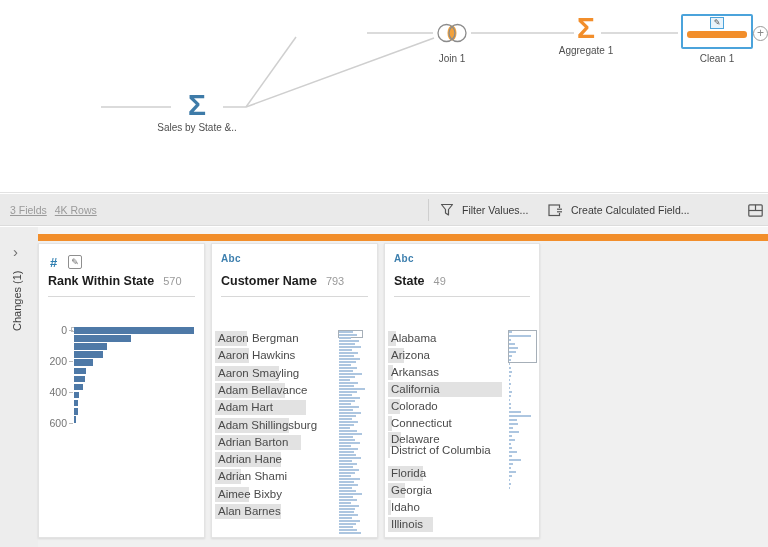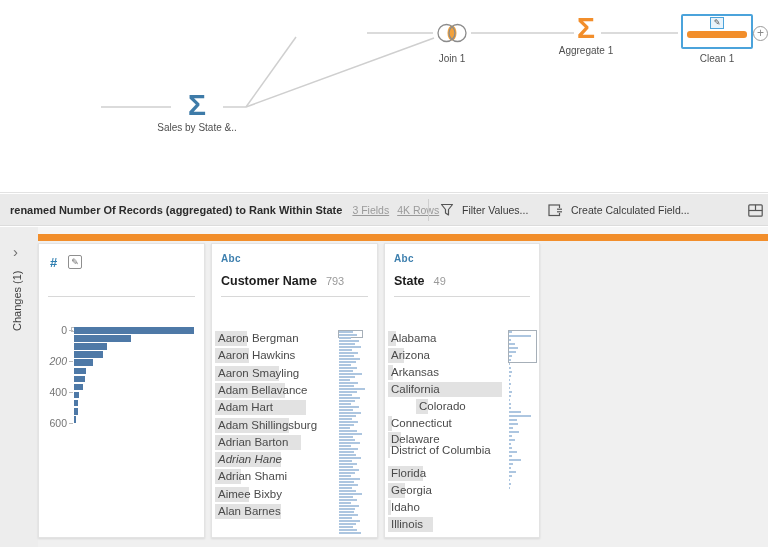--- a/index.html
+++ b/index.html
@@ -111,21 +111,20 @@
         <div class="clean-badge">✎</div>
         <div class="clean-bar"></div>
       </div>
       <div class="nlabel">Clean 1</div>
     </div>
 
     <div class="plus-btn">+</div>
   </div>
 
   <div class="toolbar">
-    <div class="tb-status">renamed Number Of Records (aggregated) to Rank Within State</div>
     <div class="tb-meta">
       <span>3 Fields</span><span>4K Rows</span>
     </div>
     <div class="tb-div"></div>
 
     <div class="tb-btn tb-calc">
       <svg width="15" height="13" viewBox="0 0 15 13">
         <rect x="1" y="1" width="10.5" height="10.5" fill="none" stroke="#555" stroke-width="1.2"></rect>
         <rect x="8" y="4" width="7" height="5" fill="#eaeaea"></rect>
         <line x1="9" y1="5.2" x2="14" y2="5.2" stroke="#555" stroke-width="1.2"></line>
@@ -155,26 +154,27 @@
     <div class="chevron">›</div>
     <div class="vlabel">Changes (1)</div>
   </div>
   <div class="accent"></div>
 
   <div class="content">
 
     <div class="card card1">
       <div class="type-label hash" style="left:11px;">#</div>
       <div class="edit-sq">✎</div>
+      <div class="card-title"><span>Rank Within State</span><span class="card-count">570</span></div>
       <div class="card-hr"></div>
       <div class="hist" id="hist">
         <div class="notch"></div>
       <div class="tick" style="top: 24px;">0</div>
           <div class="tickmark" style="top: 30px;"></div>
-          <div class="tick" style="top: 55px; font-style: italic;">200</div>
+          <div class="tick" style="top: 55px;">200</div>
           <div class="tickmark" style="top: 61px;"></div>
           <div class="tick" style="top: 86px;">400</div>
           <div class="tickmark" style="top: 92px;"></div>
           <div class="tick" style="top: 117px;">600</div>
           <div class="tickmark" style="top: 123px;"></div>
           <div class="hbar" style="top: 27px; width: 120px;"></div>
           <div class="hbar" style="top: 35.1px; width: 57px;"></div>
           <div class="hbar" style="top: 43.2px; width: 33px;"></div>
           <div class="hbar" style="top: 51.3px; width: 29px;"></div>
           <div class="hbar" style="top: 59.4px; width: 19px;"></div>
@@ -214,21 +214,21 @@
             <div class="vtext">Adam Hart</div>
           </div>
           <div class="vrow" style="top: 173.5px;">
             <div class="freq" style="width: 74px;"></div>
             <div class="vtext">Adam Shillingsburg</div>
           </div>
           <div class="vrow" style="top: 190.8px;">
             <div class="freq" style="width: 86px;"></div>
             <div class="vtext">Adrian Barton</div>
           </div>
-          <div class="vrow" style="top: 208.1px; font-style: italic;">
+          <div class="vrow" style="top: 208.1px;">
             <div class="freq" style="width: 66px;"></div>
             <div class="vtext">Adrian Hane</div>
           </div>
           <div class="vrow" style="top: 225.4px;">
             <div class="freq" style="width: 26px;"></div>
             <div class="vtext">Adrian Shami</div>
           </div>
           <div class="vrow" style="top: 242.7px;">
             <div class="freq" style="width: 34px;"></div>
             <div class="vtext">Aimee Bixby</div>
@@ -329,21 +329,21 @@
             <div class="vtext">Arizona</div>
           </div>
           <div class="vrow" style="top: 120.8px;">
             <div class="freq" style="width: 5px;"></div>
             <div class="vtext">Arkansas</div>
           </div>
           <div class="vrow" style="top: 137.7px;">
             <div class="freq" style="width: 114px;"></div>
             <div class="vtext">California</div>
           </div>
-          <div class="vrow" style="top: 154.6px; margin-left: 28px;">
+          <div class="vrow" style="top: 154.6px;">
             <div class="freq" style="width: 12px;"></div>
             <div class="vtext">Colorado</div>
           </div>
           <div class="vrow" style="top: 171.5px;">
             <div class="freq" style="width: 4px;"></div>
             <div class="vtext">Connecticut</div>
           </div>
           <div class="vrow" style="top: 188.4px;">
             <div class="freq" style="width: 13px;"></div>
             <div class="vtext">Delaware</div>

